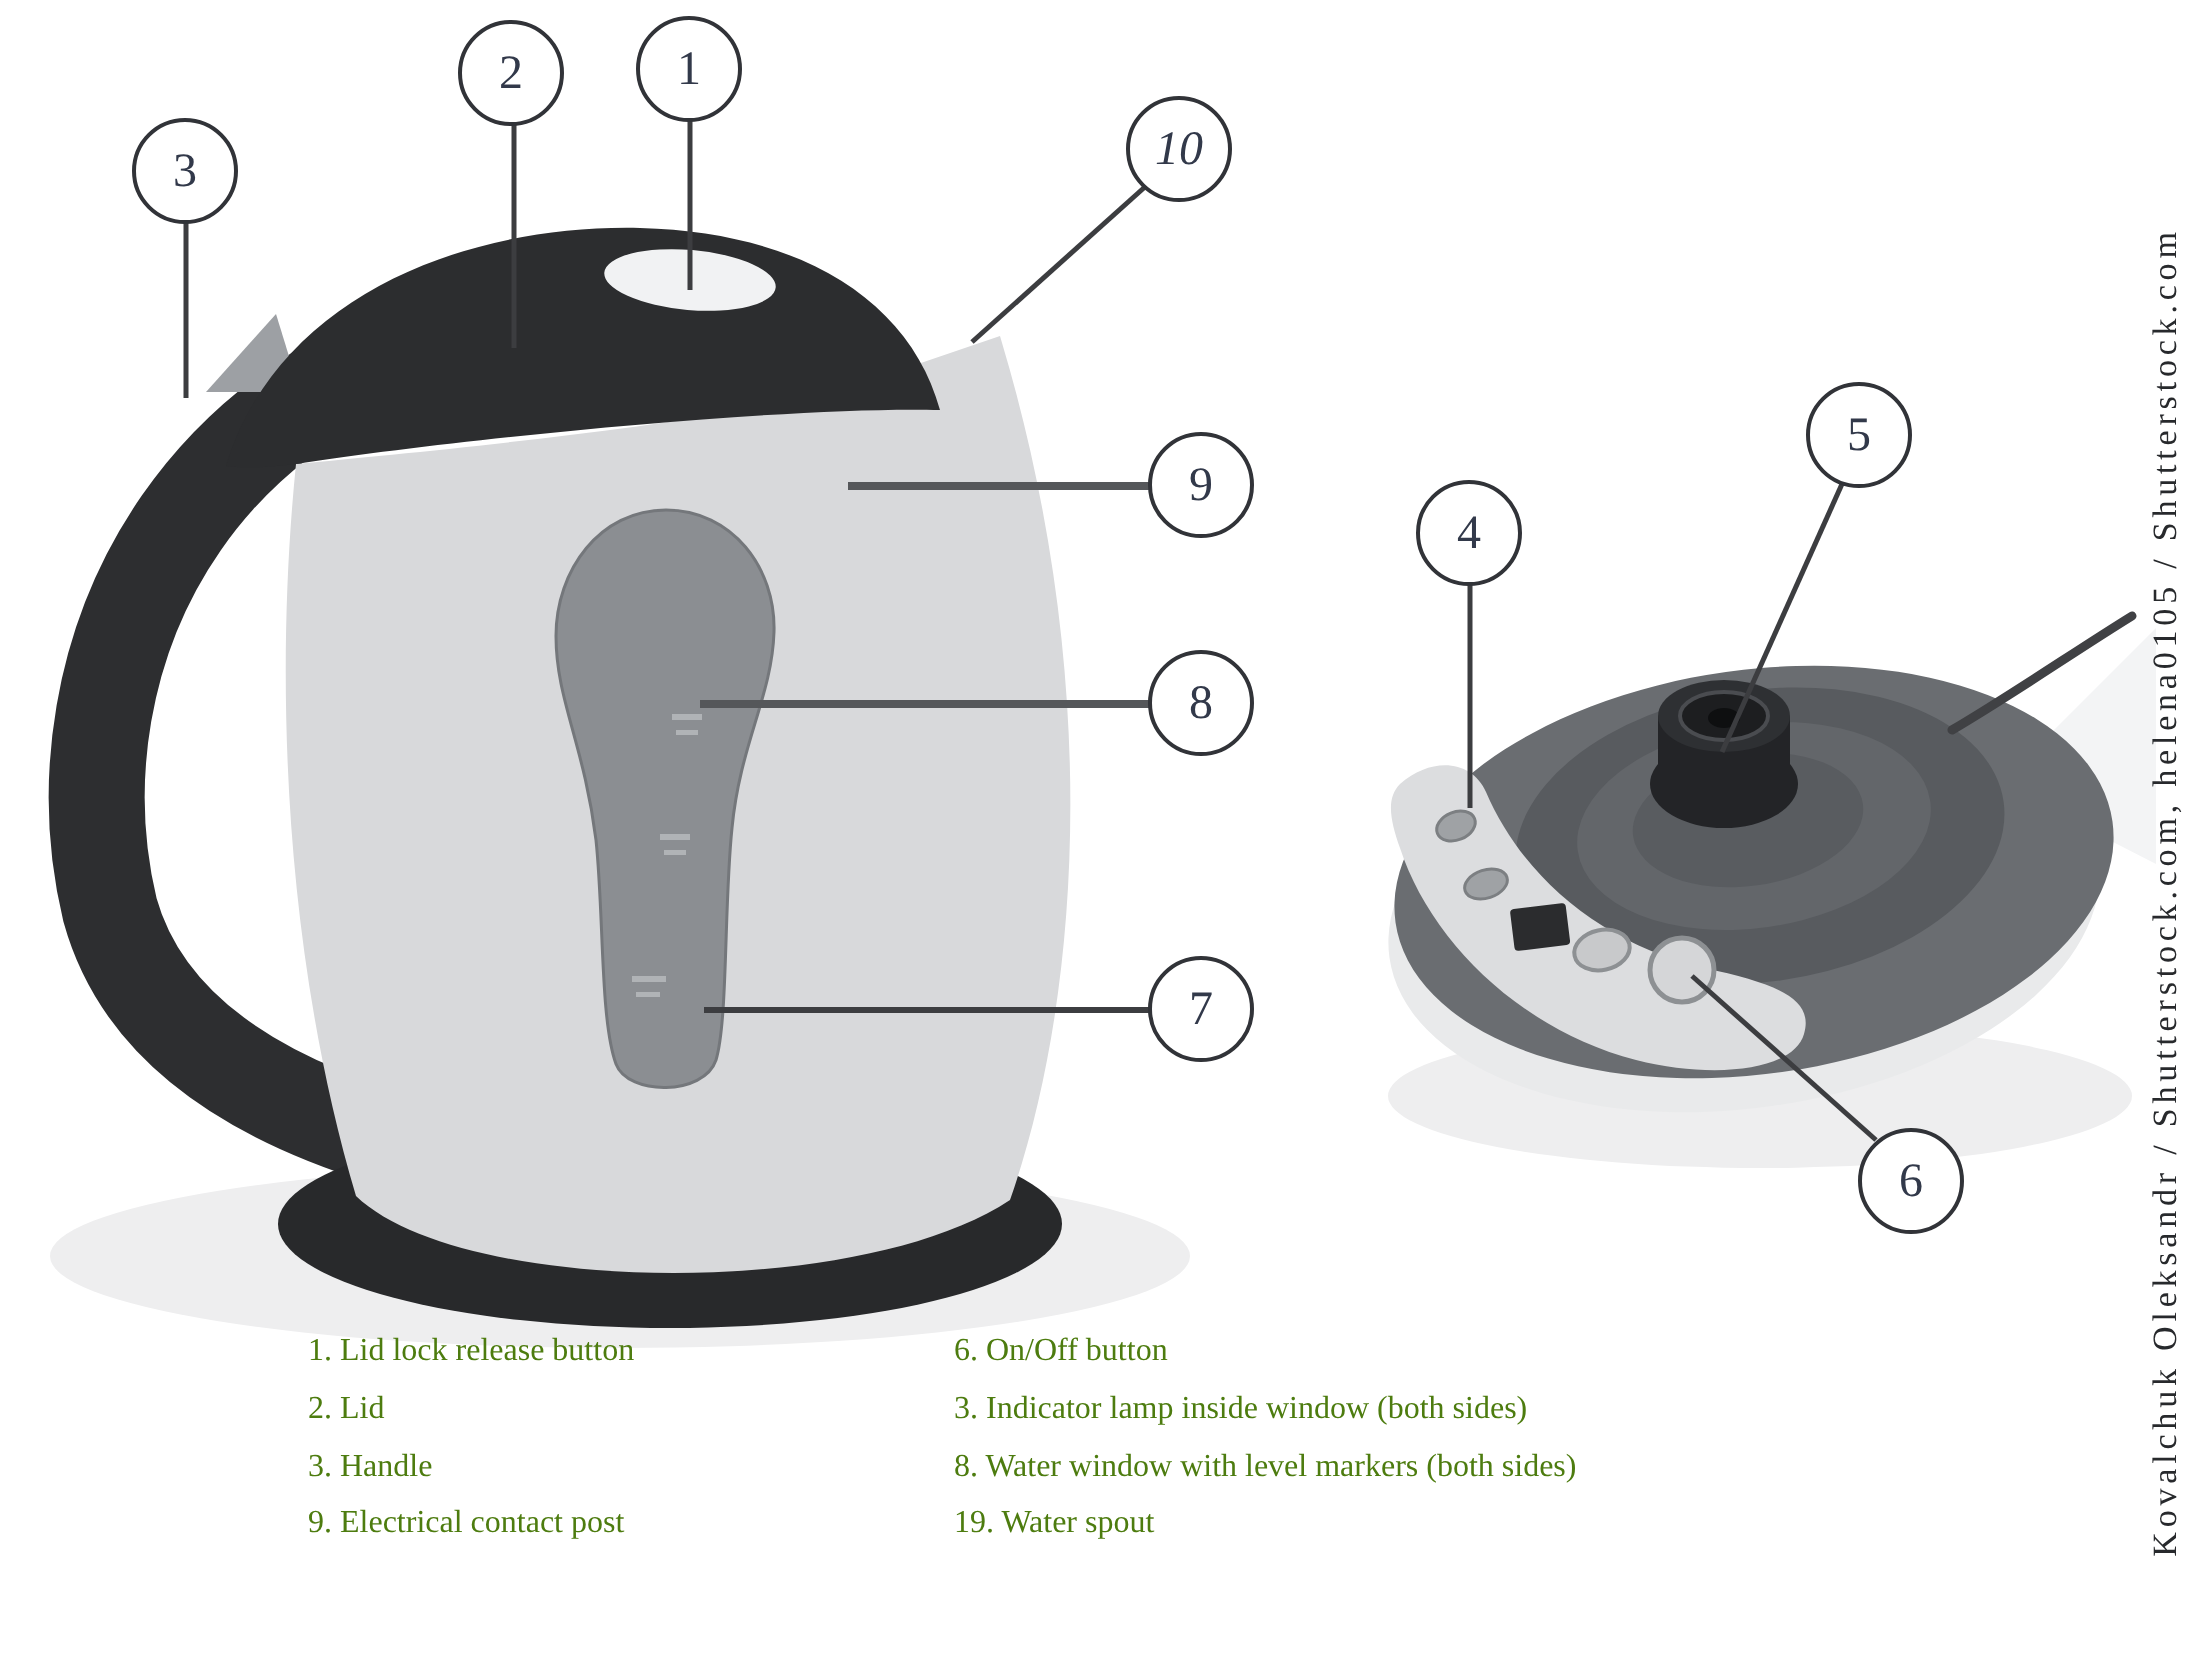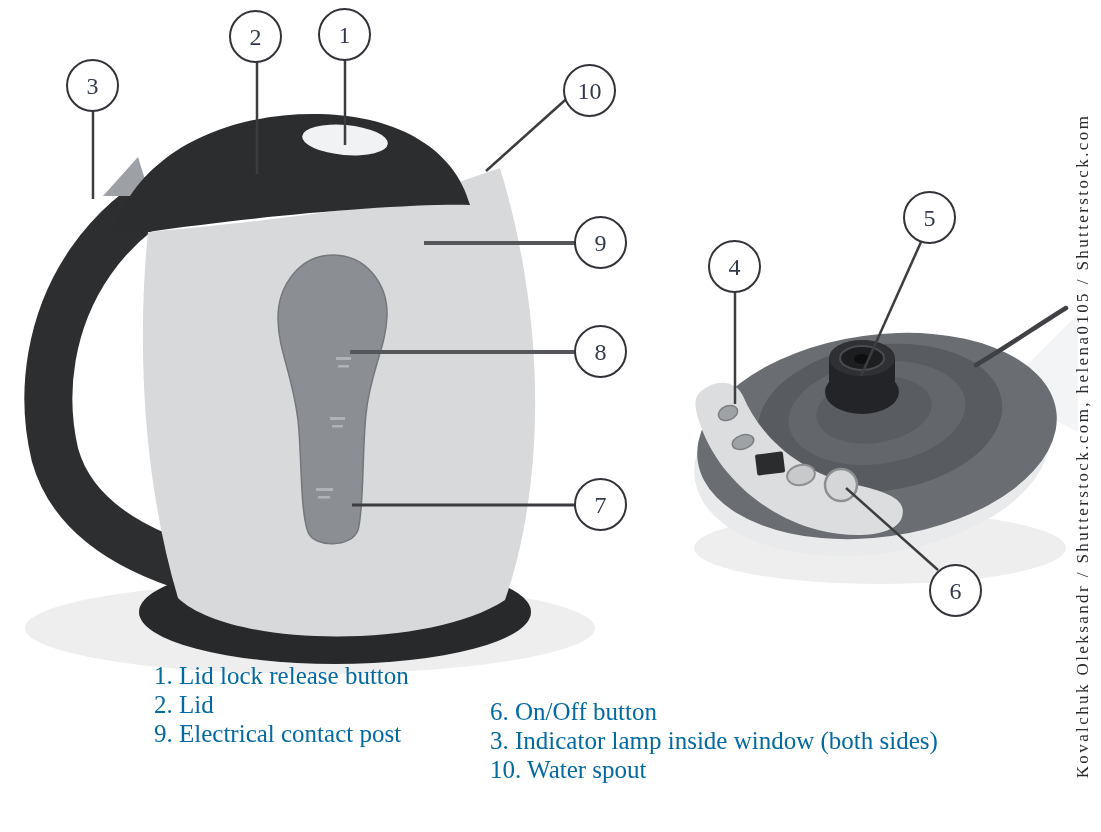--- a/index.html
+++ b/index.html
@@ -26,30 +26,30 @@
   }
   .c1{left:318px;top:8px;}
   .c2{left:229px;top:10px;}
   .c3{left:66px;top:59px;}
   .c4{left:708px;top:240px;}
   .c5{left:903px;top:191px;}
   .c6{left:929px;top:564px;}
   .c7{left:574px;top:478px;}
   .c8{left:574px;top:325px;}
   .c9{left:574px;top:216px;}
-  .c10{left:563px;top:64px;}
+  .c10{left:563px;top:48px;font-style:italic;}
   
   .legend-col{
     position:absolute;top:662px;
-    font-size:25px;color:#0369a1;
+    font-size:16px;color:#4d7c0f;
     line-height:28.8px;
     white-space:nowrap;
   }
   .legend-left{left:154px;}
-  .legend-right{left:490px;margin-top:36px;}
+  .legend-right{left:477px;}
   
   .credit{
     position:absolute;
     left:1083px;top:446px;
     transform:translate(-50%,-50%) rotate(-90deg);
     white-space:nowrap;
     font-size:17px;letter-spacing:2.4px;
     color:#27292c;
   }
 </style>
@@ -164,23 +164,25 @@
   <div class="callout c5">5</div>
   <div class="callout c6">6</div>
   <div class="callout c7">7</div>
   <div class="callout c8">8</div>
   <div class="callout c9">9</div>
   <div class="callout c10">10</div>
 
   <div class="legend-col legend-left">
     <div>1. Lid lock release button</div>
     <div>2. Lid</div>
+    <div>3. Handle</div>
     <div>9. Electrical contact post</div>
   </div>
   <div class="legend-col legend-right">
     <div>6. On/Off button</div>
     <div>3. Indicator lamp inside window (both sides)</div>
-    <div>10. Water spout</div>
+    <div>8. Water window with level markers (both sides)</div>
+    <div>19. Water spout</div>
   </div>
 
   <div class="credit">Kovalchuk Oleksandr / Shutterstock.com, helena0105 / Shutterstock.com</div>
 
 </div>
 
 </body></html>

